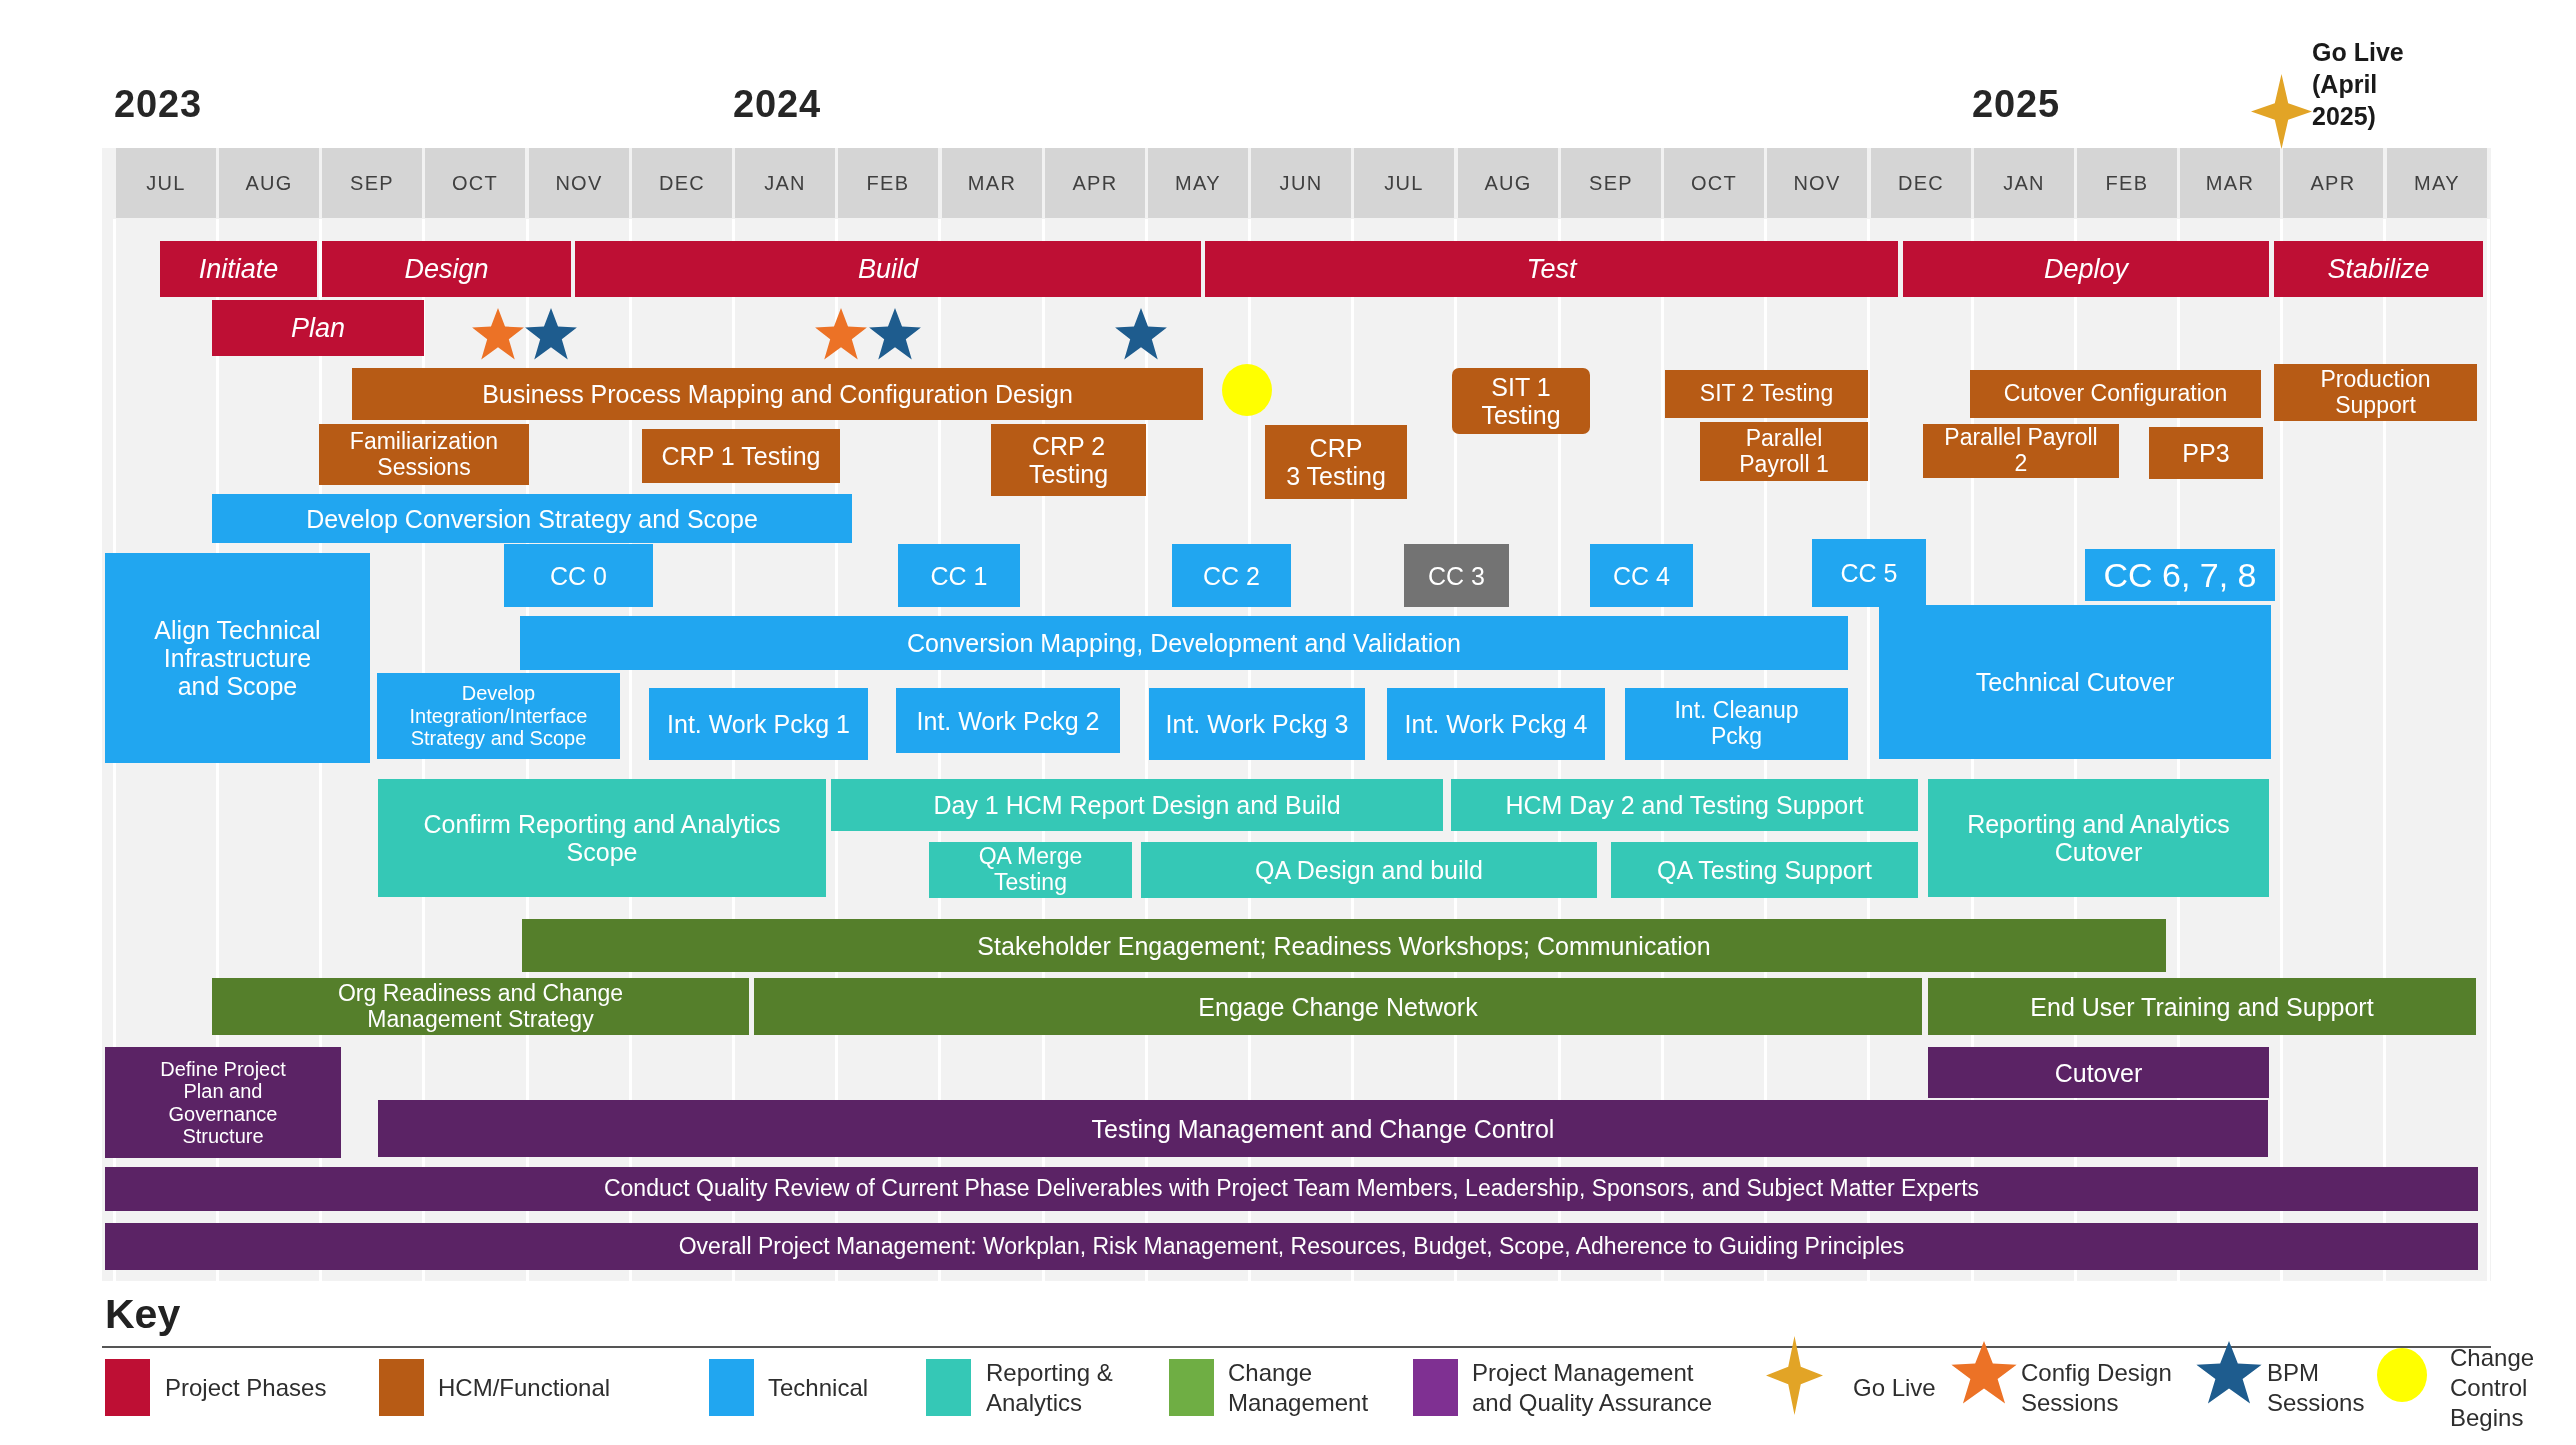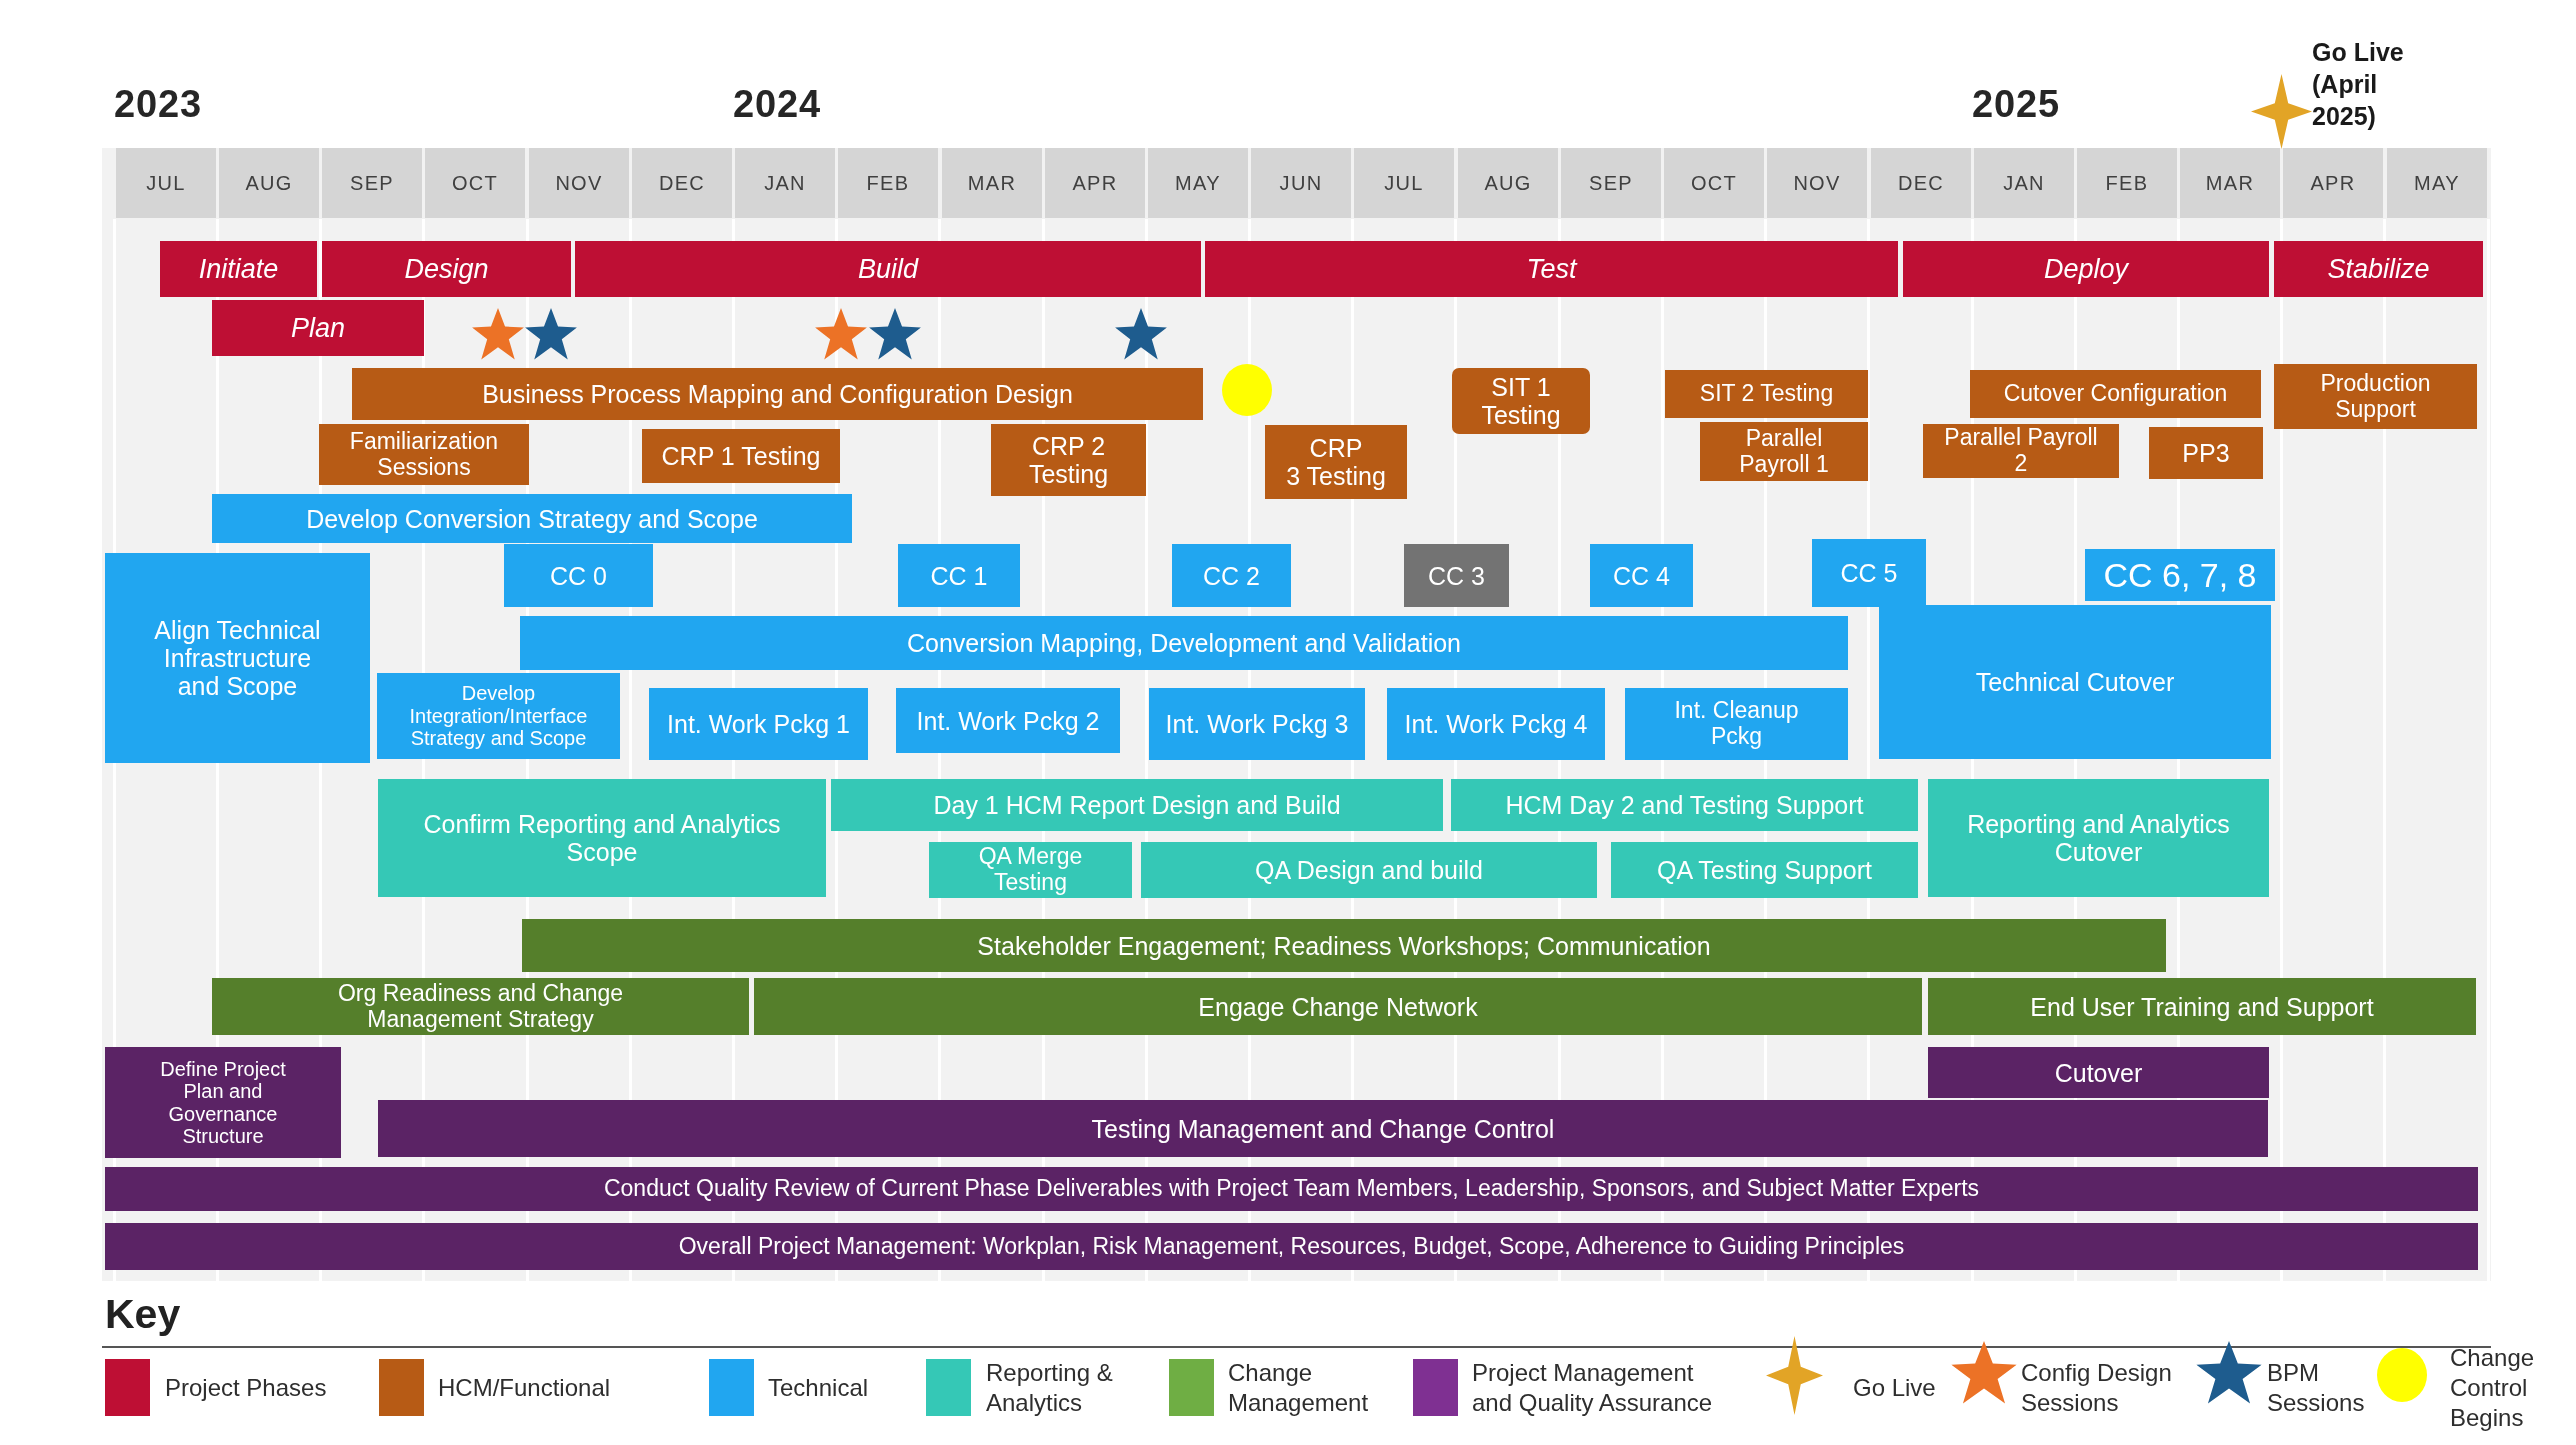--- a/index.html
+++ b/index.html
@@ -102,21 +102,21 @@
 3 Testing</div>
     <div class="bar" style="left: 1452px; width: 138px; top: 368px; height: 66px; font-size: 25px; background: rgb(183, 91, 21); border-radius: 7px;">SIT 1
 Testing</div>
     <div class="bar" style="left: 1665px; width: 203px; top: 370px; height: 48px; font-size: 23px; background: rgb(183, 91, 21);">SIT 2 Testing</div>
     <div class="bar" style="left: 1700px; width: 168px; top: 422px; height: 59px; font-size: 23px; background: rgb(183, 91, 21);">Parallel
 Payroll 1</div>
     <div class="bar" style="left: 1970px; width: 291px; top: 370px; height: 48px; font-size: 23px; background: rgb(183, 91, 21);">Cutover Configuration</div>
     <div class="bar" style="left: 1923px; width: 196px; top: 424px; height: 54px; font-size: 23px; background: rgb(183, 91, 21);">Parallel Payroll
 2</div>
     <div class="bar" style="left: 2149px; width: 114px; top: 427px; height: 52px; font-size: 25px; background: rgb(183, 91, 21);">PP3</div>
-    <div class="bar" style="left: 2274px; width: 203px; top: 364px; height: 65px; font-size: 23px; background: rgb(183, 91, 21);">Production
+    <div class="bar" style="left: 2274px; width: 203px; top: 364px; height: 57px; font-size: 23px; background: rgb(183, 91, 21);">Production
 Support</div>
     <div class="bar" style="left: 105px; width: 265px; top: 553px; height: 210px; font-size: 25px; background: rgb(33, 166, 240);">Align Technical
 Infrastructure
 and Scope</div>
     <div class="bar" style="left: 212px; width: 640px; top: 494px; height: 49px; font-size: 25px; background: rgb(33, 166, 240);">Develop Conversion Strategy and Scope</div>
     <div class="bar" style="left: 504px; width: 149px; top: 544px; height: 63px; font-size: 25px; background: rgb(33, 166, 240);">CC 0</div>
     <div class="bar" style="left: 898px; width: 122px; top: 544px; height: 63px; font-size: 25px; background: rgb(33, 166, 240);">CC 1</div>
     <div class="bar" style="left: 1172px; width: 119px; top: 544px; height: 63px; font-size: 25px; background: rgb(33, 166, 240);">CC 2</div>
     <div class="bar" style="left: 1404px; width: 105px; top: 544px; height: 63px; font-size: 25px; background: #737373;">CC 3</div>
     <div class="bar" style="left: 1590px; width: 103px; top: 544px; height: 63px; font-size: 25px; background: rgb(33, 166, 240);">CC 4</div>

